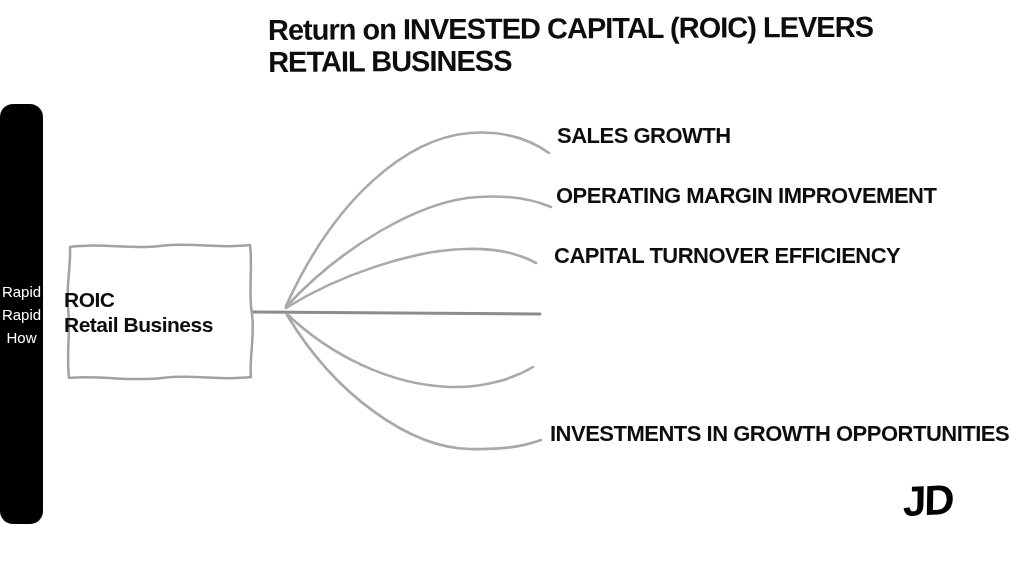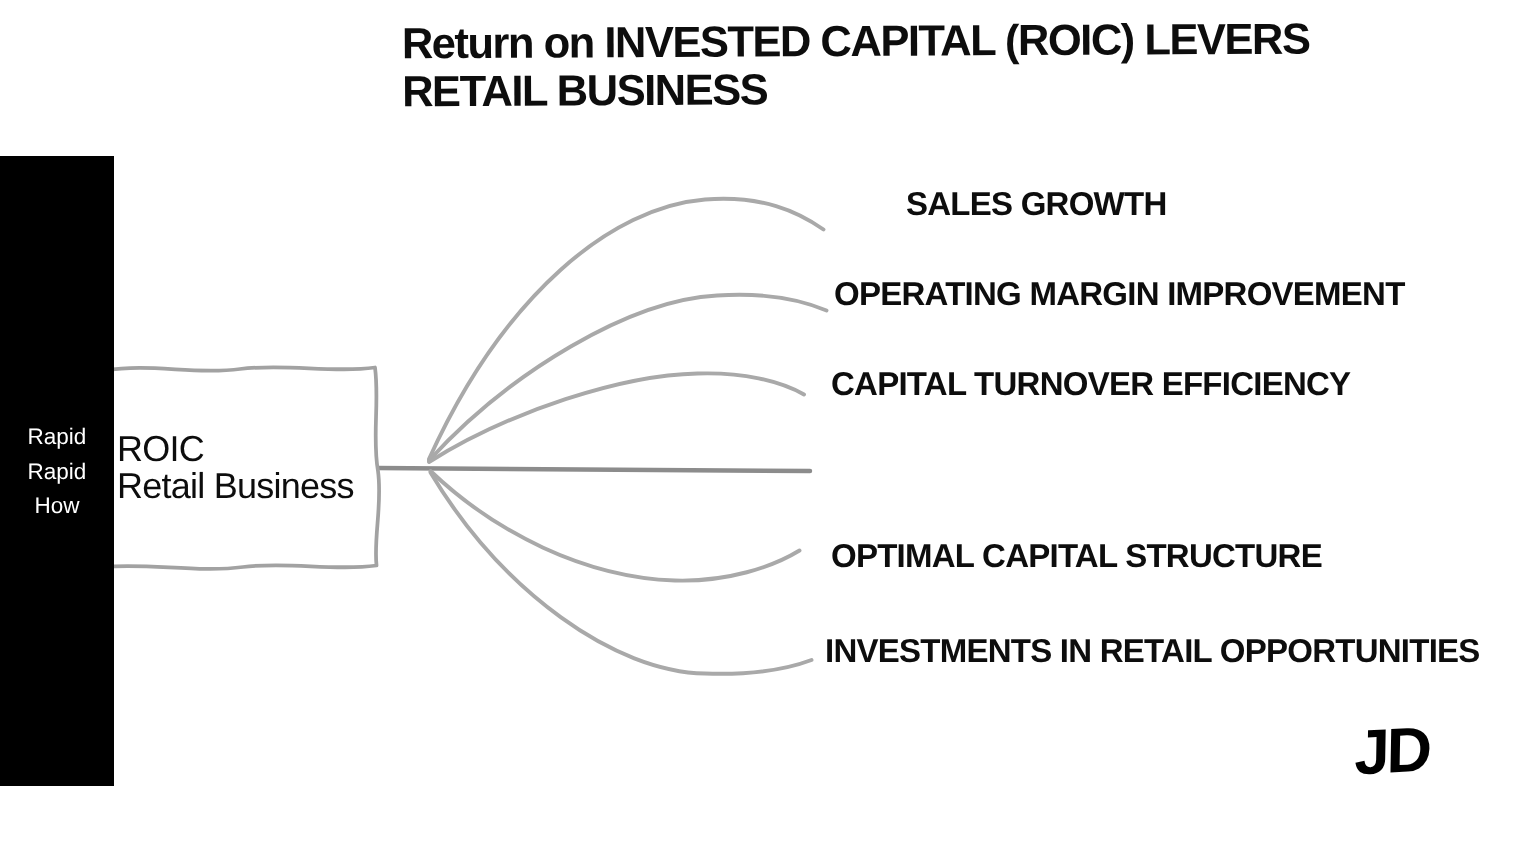--- a/index.html
+++ b/index.html
@@ -41,61 +41,62 @@
   }
   .node-box {
     fill: var(--background);
     stroke: var(--box-border);
     stroke-width: 2.5;
     stroke-linejoin: round;
   }
   .sidebar {
     position: absolute;
     left: 0; top: 104px;
-    width: 76px; height: 420px;
+    width: 43px; height: 420px;
     background: var(--sidebar-bg);
     color: var(--sidebar-text);
     display: flex;
     flex-direction: column;
     align-items: center;
     justify-content: center;
     font-size: 15px;
     line-height: 23px;
     text-align: center;
+    border-radius: 13px;
   }
   .title {
     position: absolute;
     left: 268px; top: 12px;
     width: 720px;
     font-size: 29px;
     font-weight: bold;
     letter-spacing: -1px;
     line-height: 32px;
     color: var(--ink);
     transform: rotate(-0.3deg);
   }
   .node-label {
     position: absolute;
-    left: 78px; top: 287px;
-    font-size: 24px;
-    font-weight: normal;
+    left: 64px; top: 287px;
+    font-size: 21px;
+    font-weight: bold;
     letter-spacing: -0.5px;
     line-height: 25px;
     color: var(--ink);
   }
   .branch-label {
     position: absolute;
     font-size: 22px;
     font-weight: bold;
     letter-spacing: -0.5px;
     line-height: 28px;
     white-space: nowrap;
     color: var(--ink);
   }
-  .branch-0 { left: 557px; top: 122px; margin-left: 47px; }
+  .branch-0 { left: 557px; top: 122px; }
   .branch-1 { left: 556px; top: 182px; }
   .branch-2 { left: 554px; top: 242px; }
   .branch-3 { left: 557px; top: 300px; }
   .branch-4 { left: 554px; top: 357px; }
   .branch-5 { left: 550px; top: 420px; }
   .signature {
     position: absolute;
     left: 903px; top: 477px;
     font-size: 42px;
     font-weight: bold;
@@ -143,18 +144,17 @@
   </div>
 
   <div class="node-label">
     <div>ROIC</div>
     <div>Retail Business</div>
   </div>
 
   <div class="branch-label branch-0">SALES GROWTH</div>
   <div class="branch-label branch-1">OPERATING MARGIN IMPROVEMENT</div>
   <div class="branch-label branch-2">CAPITAL TURNOVER EFFICIENCY</div>
-  <div class="branch-label branch-4">OPTIMAL CAPITAL STRUCTURE</div>
-  <div class="branch-label branch-5">INVESTMENTS IN RETAIL OPPORTUNITIES</div>
+  <div class="branch-label branch-5">INVESTMENTS IN GROWTH OPPORTUNITIES</div>
 
   <div class="signature">JD</div>
 
 </div>
 
 </body></html>

